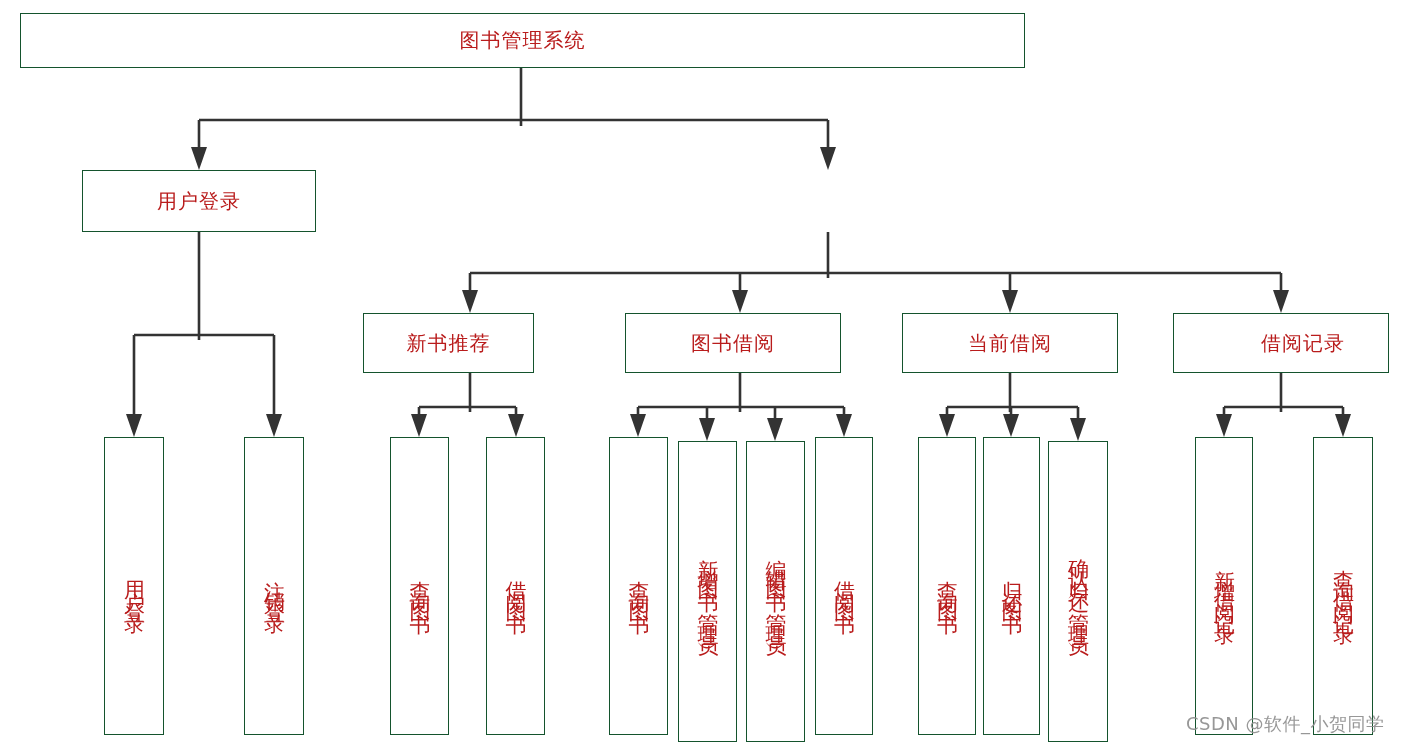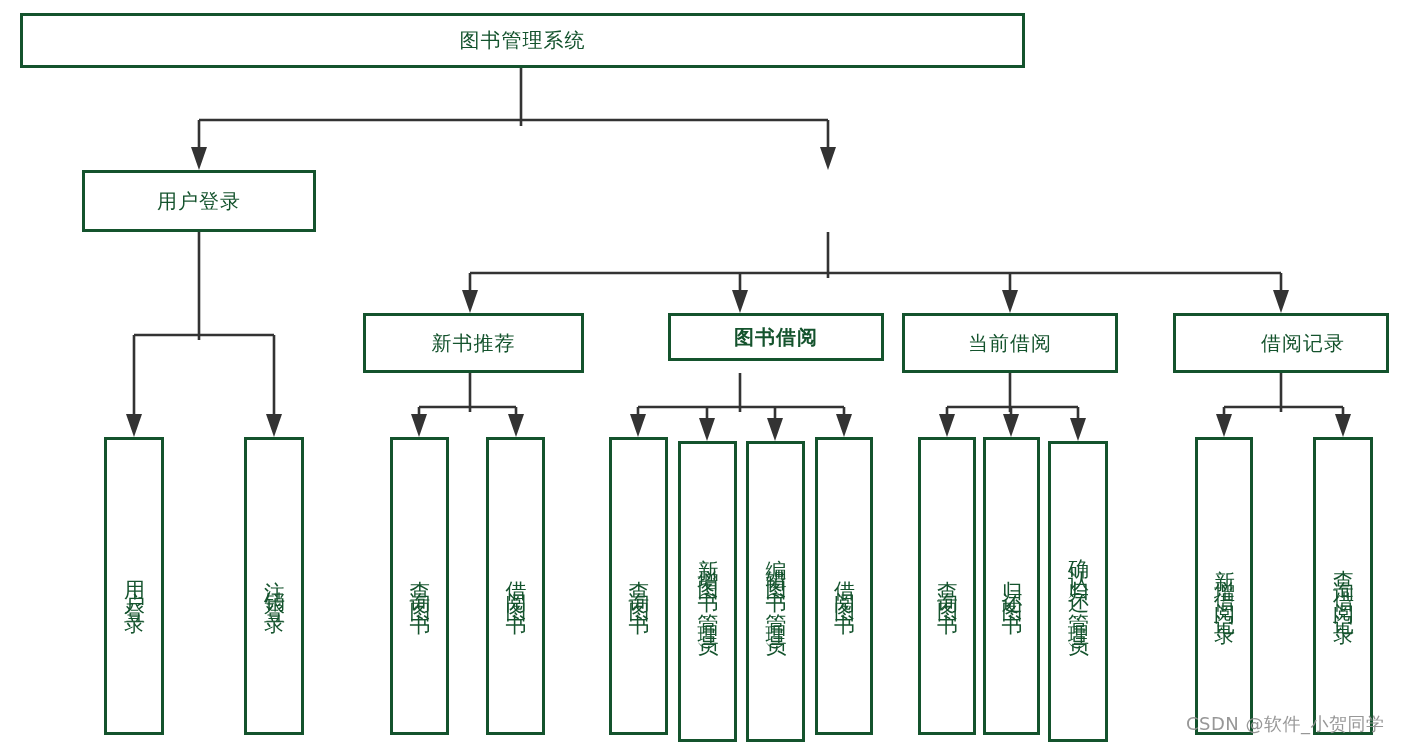--- a/index.html
+++ b/index.html
@@ -26,25 +26,25 @@
     stroke-width: 2.6;
   }
   svg.connectors polygon {
     fill: #333333;
     stroke: none;
   }
   .box {
     position: absolute;
     box-sizing: border-box;
     background: #ffffff;
-    border: 3px solid #14532d;
+    border: 1px solid #14532d;
     display: flex;
     align-items: center;
     justify-content: center;
-    color: #14532d;
+    color: #b91c1c;
   }
   .hlabel {
     font-size: 20px;
     letter-spacing: 1px;
     white-space: nowrap;
   }
   .vlabel {
     writing-mode: vertical-rl;
     text-orientation: mixed;
     font-size: 21px;
@@ -118,24 +118,24 @@
   </svg>
 
   <div class="box" style="left:20px; top:13px; width:1005px; height:55px;">
     <span class="hlabel">图书管理系统</span>
   </div>
 
   <div class="box" style="left:82px; top:170px; width:234px; height:62px;">
     <span class="hlabel">用户登录</span>
   </div>
 
-  <div class="box" style="left:363px; top:313px; width:221px; height:60px;">
+  <div class="box" style="left:363px; top:313px; width:171px; height:60px;">
     <span class="hlabel">新书推荐</span>
   </div>
-  <div class="box" style="left:668px; top:313px; width:216px; height:48px;font-weight:bold;">
+  <div class="box" style="left:625px; top:313px; width:216px; height:60px;">
     <span class="hlabel">图书借阅</span>
   </div>
   <div class="box" style="left:902px; top:313px; width:216px; height:60px;">
     <span class="hlabel">当前借阅</span>
   </div>
   <div class="box" style="left:1173px; top:313px; width:216px; height:60px;padding-left:44px;">
     <span class="hlabel">借阅记录</span>
   </div>
 
   <div class="box" style="left:104px; top:437px; width:60px; height:298px;">

